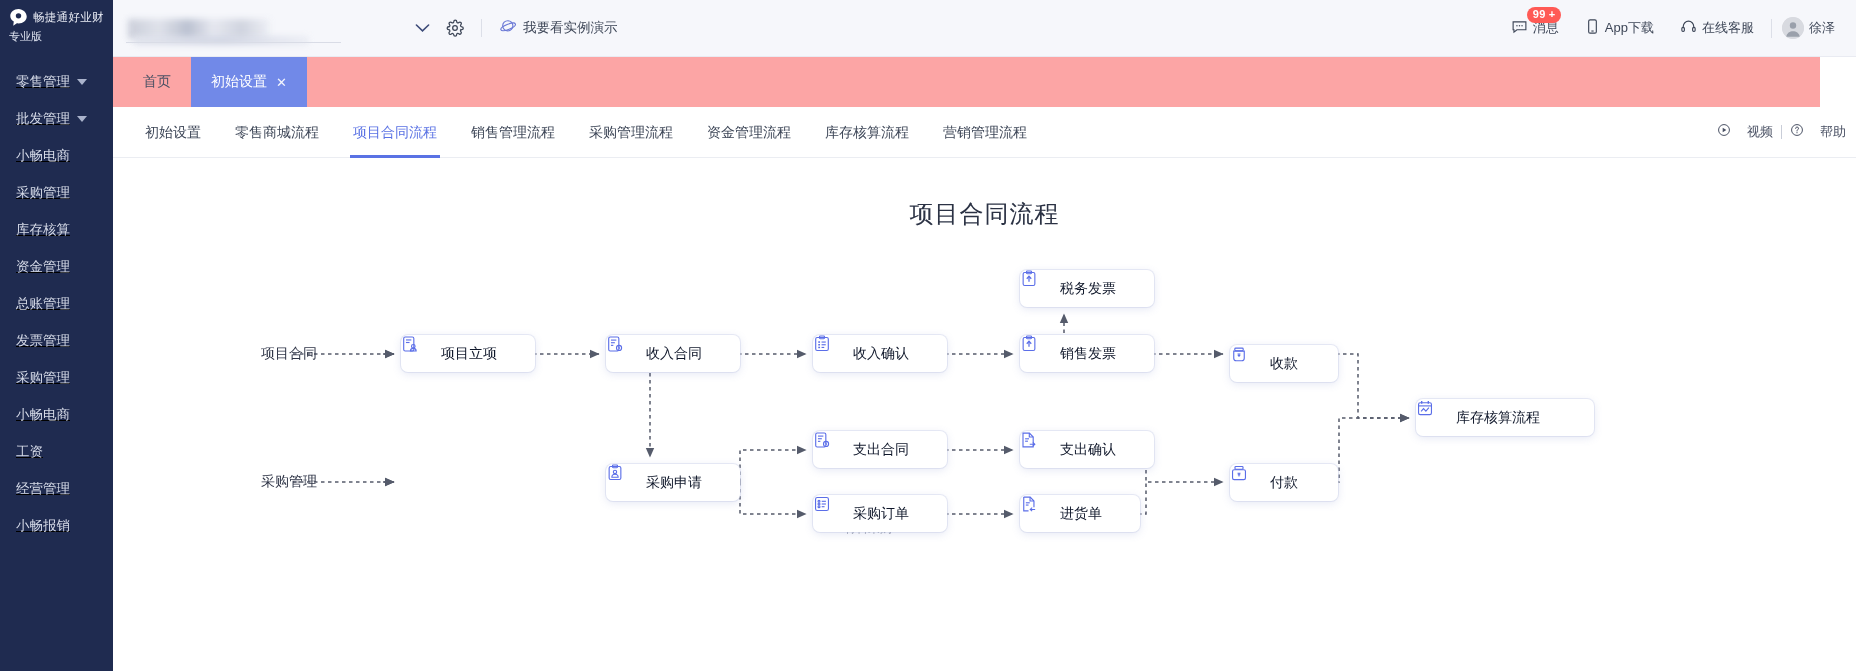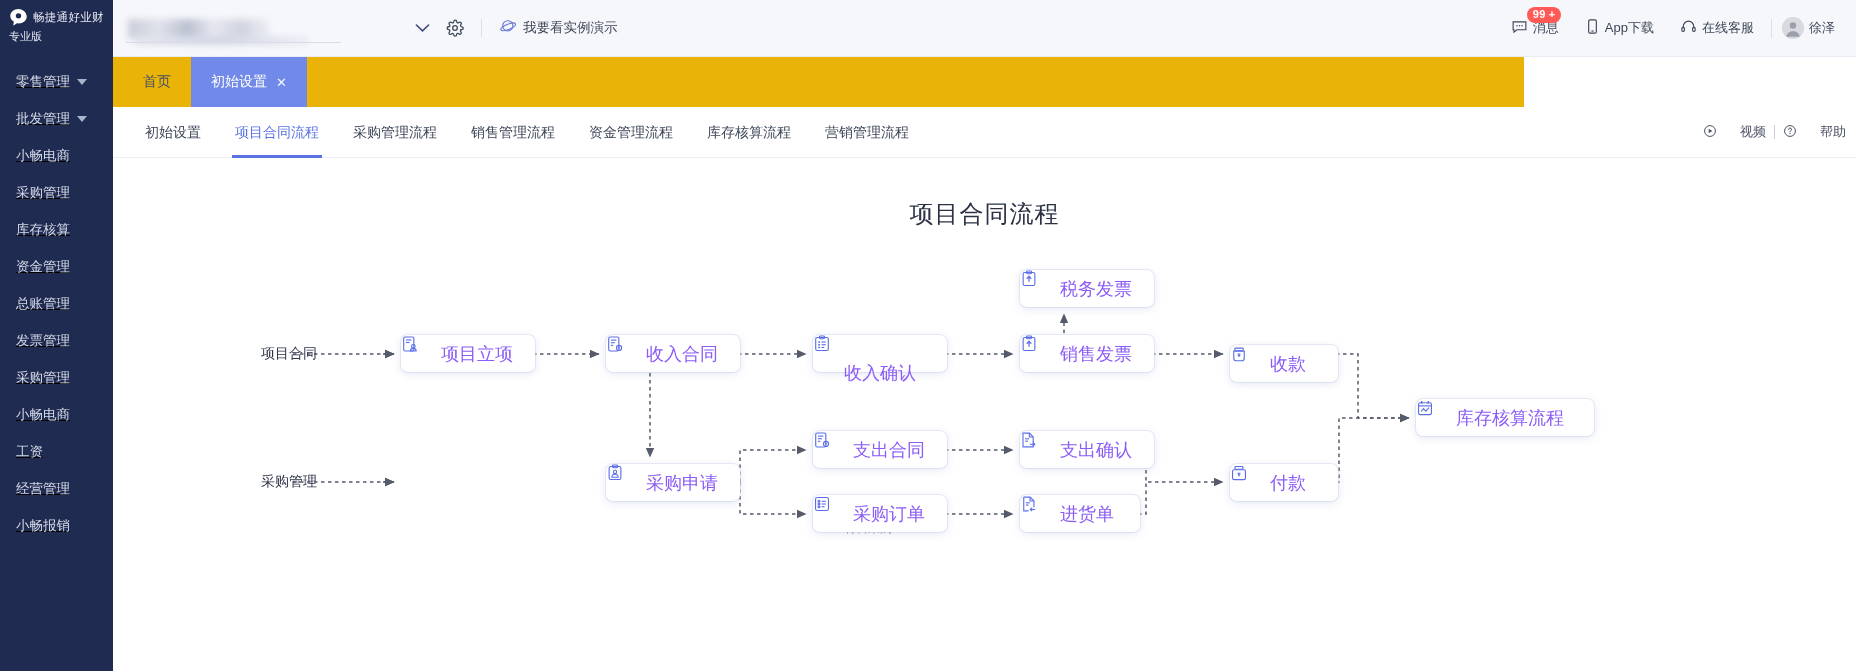--- a/index.html
+++ b/index.html
@@ -124,22 +124,22 @@
   .avatar {
     width: 22px; height: 22px; border-radius: 50%;
     background: #d8dae0; display: flex; align-items: center;
     justify-content: center; overflow: hidden;
   }
   .avatar svg { display: block; }
 
   
   .tabstrip {
     position: absolute; left: 113px; top: 57px;
-    width: 1411px; height: 50px;
-    background: #eab308;
+    width: 1707px; height: 50px;
+    background: #fca5a5;
     display: flex; align-items: stretch;
     padding-left: 10px;
   }
   .tab {
     display: flex; align-items: center;
     padding: 0 20px;
     font-size: 14px; color: #4a5164;
     cursor: pointer;
   }
   .tab.active {
@@ -168,21 +168,21 @@
   .subtab.active::after {
     content: ""; position: absolute;
     left: 14px; right: 14px; bottom: 0;
     height: 2.5px; background: #5a72e4;
   }
   .subtabs-right {
     margin-left: auto; display: flex; align-items: center;
     color: #4a5164; font-size: 13px; padding-right: 4px;
     gap: 0;
   }
-  .srl { display: flex; align-items: center; gap: 23px; cursor: pointer; padding: 0 6px; white-space: nowrap;}
+  .srl { display: flex; align-items: flex-start; gap: 16px; cursor: pointer; padding: 0 6px; white-space: nowrap;}
   .sr-div { width: 1px; height: 14px; background: #c9cdd8; margin: 0 2px; }
 
   
   .canvas {
     position: absolute; left: 113px; top: 158px;
     width: 1743px; height: 513px;
     background: #fff;
     overflow: hidden;
   }
   .flow-title {
@@ -199,21 +199,21 @@
     height: 37px;
     background: #ffffff;
     border-radius: 7px;
     box-shadow: 0 2px 9px rgba(95,110,190,.17), 0 0 0 1px rgba(220,224,240,.55);
     display: flex; align-items: center;
     padding: 0 14px;
     gap: 8px;
     cursor: pointer;
     white-space: nowrap;
   }
-  .node .nlabel { font-size: 18px; color: #8b5cf6; }
+  .node .nlabel { font-size: 14px; color: #0f172a; }
   .rowlabel {
     position: absolute;
     font-size: 14px; color: #2f3547;
     white-space: nowrap;
   }
   .edgelabel {
     position: absolute;
     font-size: 12px; color: #6b7185;
     white-space: nowrap;
   }
@@ -365,23 +365,24 @@
       </div>
       <div class="tab active">
         <span>初始设置</span>
         <span class="tab-close">✕</span>
       </div>
     </div>
 
   <div class="subtabs">
     <div id="subtab-list" style="display:flex;align-items:center;">
         <div class="subtab">初始设置</div>
+        <div class="subtab">零售商城流程</div>
         <div class="subtab active">项目合同流程</div>
+        <div class="subtab">销售管理流程</div>
         <div class="subtab">采购管理流程</div>
-        <div class="subtab">销售管理流程</div>
         <div class="subtab">资金管理流程</div>
         <div class="subtab">库存核算流程</div>
         <div class="subtab">营销管理流程</div>
       </div>
     <div class="subtabs-right">
       <span class="srl">
         <span>
           <svg width="14" height="14" viewBox="0 0 24 24" fill="none" stroke="#4a5164" stroke-width="1.7">
             <circle cx="12" cy="12" r="9.3"></circle>
             <path d="M9.8 8.1 L16 12 L9.8 15.9 Z" fill="#4a5164" stroke="none"></path>
@@ -484,21 +485,21 @@
                 <rect x="3.6" y="2.6" width="13.5" height="18.8" rx="2"></rect>
                 <line x1="6.6" y1="6.8" x2="13.8" y2="6.8"></line>
                 <line x1="6.6" y1="10.3" x2="11.8" y2="10.3"></line>
                 <line x1="6.6" y1="13.8" x2="9.8" y2="13.8"></line>
                 <circle cx="17.4" cy="17.2" r="3.4"></circle>
                 <path d="M17.4 15.3v1.9l1.4 1" stroke-width="1.3"></path>
               </svg>
             </span>
             <span class="nlabel">收入合同</span>
           </div>
-          <div class="node" style="left: 700px; top: 177px; width: 134px; flex-direction: column;">
+          <div class="node" style="left: 700px; top: 177px; width: 134px;">
             <span style="width: 18px; height: 18px; flex: 0 0 18px; display: block;">
               <svg width="18" height="18" viewBox="0 0 24 24" fill="none" stroke="#5b6ee8" stroke-width="1.5">
                 <rect x="3.6" y="3.4" width="16.8" height="17.2" rx="2"></rect>
                 <rect x="8.6" y="1.4" width="6.8" height="3.6" rx="1.2"></rect>
                 <line x1="7" y1="9.4" x2="9.4" y2="9.4" stroke-width="2"></line>
                 <line x1="11.4" y1="9.4" x2="17" y2="9.4"></line>
                 <line x1="7" y1="13" x2="9.4" y2="13" stroke-width="2"></line>
                 <line x1="11.4" y1="13" x2="17" y2="13"></line>
                 <line x1="7" y1="16.6" x2="9.4" y2="16.6" stroke-width="2"></line>
                 <line x1="11.4" y1="16.6" x2="15" y2="16.6"></line>

